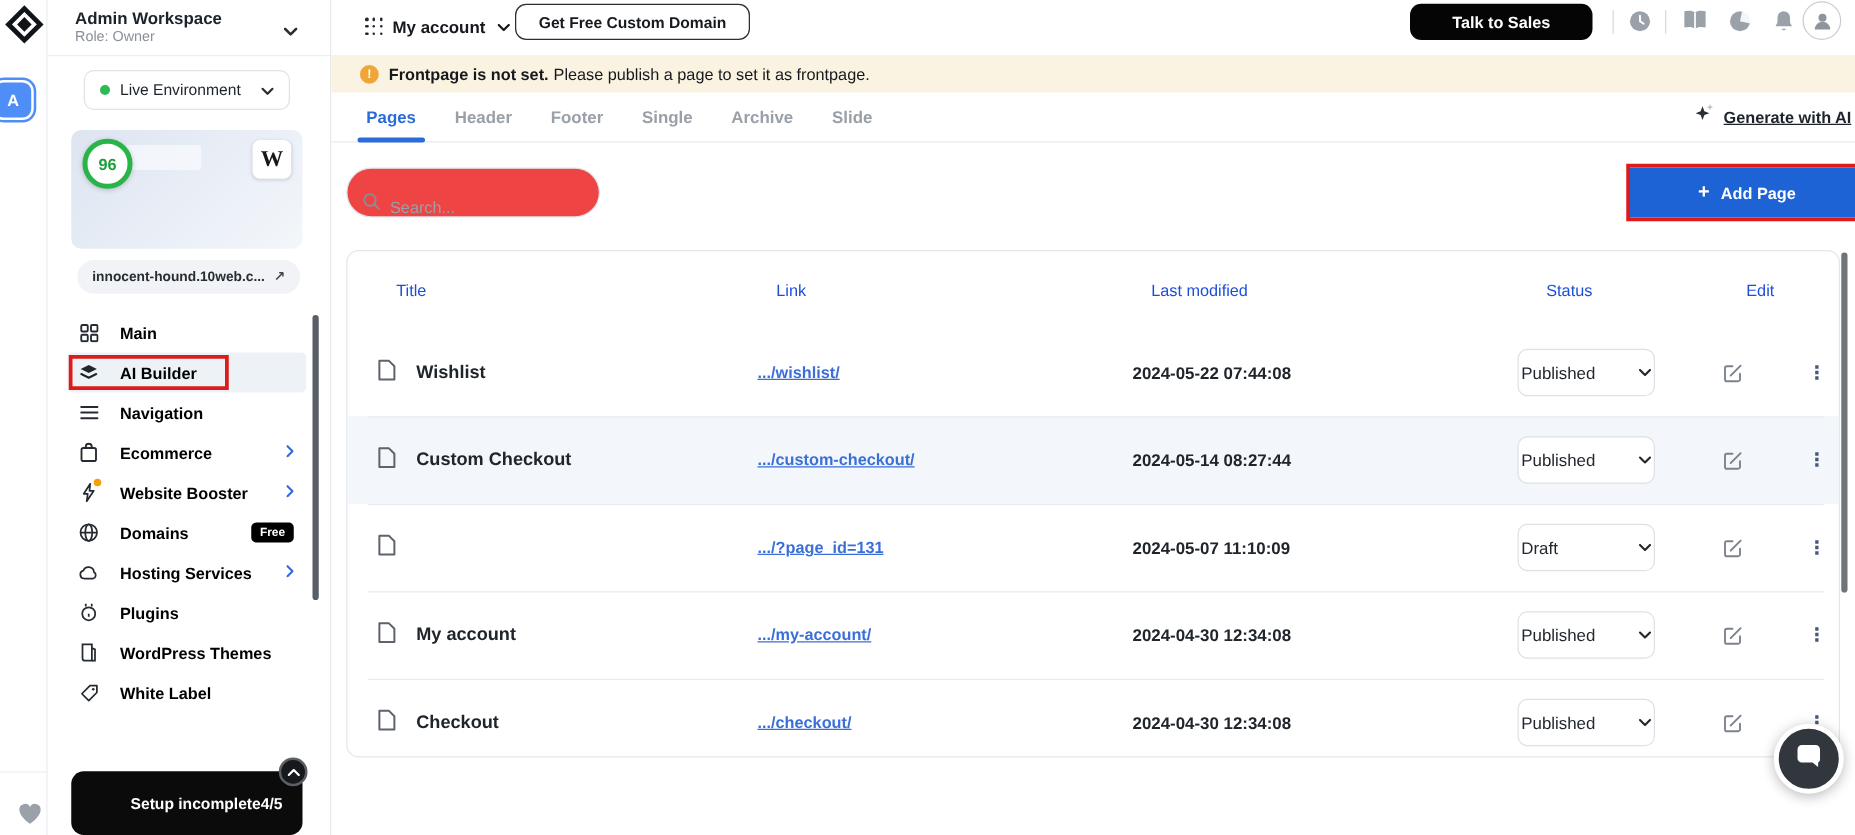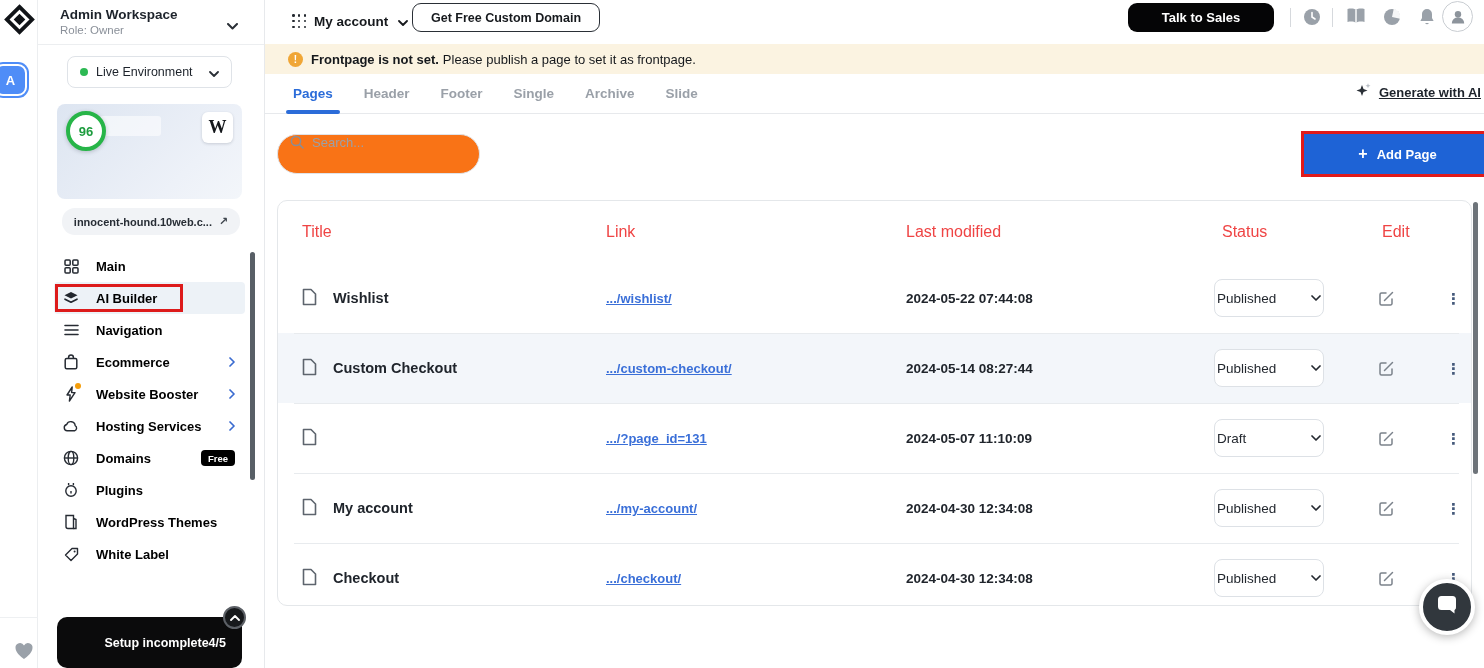--- a/index.html
+++ b/index.html
@@ -63,32 +63,32 @@
   .warn-text { font-size:13px; color:#15181c; }
   .warn-text b { margin-right:4px; }
 
   .tabsrow { position:absolute; left:0; top:74px; width:1219px; height:40px; border-bottom:1px solid #e7e9ec; display:flex; align-items:center; padding-left:28px; gap:31px; }
   .tab { position:relative; font-size:13.5px; font-weight:bold; color:#9aa0a8; height:40px; display:flex; align-items:center; cursor:pointer; }
   .tab.active { color:#2b6cd9; }
   .tab.active::after { content:""; position:absolute; left:-7px; right:-7px; bottom:0px; height:3.5px; background:#2b6cd9; border-radius:3px; }
   .gen-ai { position:absolute; right:3px; top:82px; display:flex; align-items:center; gap:7px; cursor:pointer; }
   .gen-ai-label { font-size:13px; font-weight:bold; color:#1d232b; text-decoration:underline; }
 
-  .search-box { position:absolute; left:12px; top:134px; width:203px; height:40px; border:1px solid #e0e3e8; border-radius:20px; background:#f97316; display:flex; align-items:flex-start; padding:0 12px; gap:8px; }
+  .search-box { position:absolute; left:12px; top:134px; width:203px; height:40px; border:1px solid #e0e3e8; border-radius:20px; background:#ef4444; display:flex; align-items:flex-end; padding:0 12px; gap:8px; }
   .search-box input { border:none; outline:none; font-size:13px; color:#30363d; width:100%; font-family:inherit; background:transparent; }
   .search-box input::placeholder { color:#9aa0a8; }
 
   .hl-add { position:absolute; left:1036px; top:131px; width:190px; height:46px; border:3px solid #e01a1a; z-index:6; pointer-events:none; }
   .btn-add { position:absolute; left:1039px; top:134px; width:187px; height:40px; background:#1e63d6; border:none; color:#fff; font-size:13px; font-weight:bold; display:flex; align-items:center; justify-content:center; gap:9px; cursor:pointer; font-family:inherit; }
   .btn-add .plus { font-size:16px; font-weight:bold; margin-top:-1px; }
 
   .card { position:absolute; left:12px; top:200px; width:1195px; height:406px; background:#fff; border:1px solid #e4e7ea; border-radius:10px; overflow:hidden; }
   .thead, .trow { display:grid; grid-template-columns:304px 300px 308px 164px 62px auto; padding-left:24px; align-items:center; }
   .thead { height:62px; }
-  .th { font-size:16px; color:#ef4444; }
+  .th { font-size:13px; color:#1d4ed8;margin-left:15px; }
   .th.status { padding-left:8px; } .th.edit { padding-left:4px; }
   .trow { height:70px; position:relative; }
   .trow.sep::before { content:""; position:absolute; left:16px; right:12px; top:0; height:1px; background:#e8ebee; }
   .trow.hl { background:#f3f6fa; }
   .cell-title { display:flex; align-items:center; gap:16px; font-size:14.5px; font-weight:bold; color:#20252c; }
   .cell-link a { font-size:13px; font-weight:bold; color:#3a6fd8; text-decoration:underline; cursor:pointer; }
   .cell-mod { font-size:13.5px; font-weight:bold; color:#20252c; }
   .status-select { width:110px; height:38px; border:1px solid #dde1e6; border-radius:8px; background:#fff; display:flex; align-items:center; justify-content:space-between; padding:0 2px; font-size:13.5px; color:#23282f; cursor:pointer; font-family:inherit; }
   .cell-edit { color:#7b828b; cursor:pointer; display:flex; }
   .kebab { font-size:15px; font-weight:bold; color:#44597a; cursor:pointer; letter-spacing:0; line-height:1; padding:4px 6px; }
@@ -206,43 +206,43 @@
       </span>
       <span class="mi-label">Website Booster</span>
       <span class="mi-chev">
         <svg width="6" height="10" viewBox="0 0 6 10">
             <path d="M1 1l4 4-4 4" fill="none" stroke="#3a6bd0" stroke-width="1.7" stroke-linecap="round" stroke-linejoin="round"></path>
           </svg>
       </span>
     </div>
     <div class="menu-item">
       <span class="mi-icon">
-        <svg width="16" height="12" viewBox="0 0 16 12">
-            <path d="M4.2 10.8a3.2 3.2 0 01-.5-6.3A4.4 4.4 0 0112.2 5.7a2.8 2.8 0 01-.6 5.1z" fill="none" stroke="#262b33" stroke-width="1.4" stroke-linejoin="round"></path>
-          </svg>
-      </span>
-      <span class="mi-label">Hosting Services</span>
-      <span class="mi-chev">
-        <svg width="6" height="10" viewBox="0 0 6 10">
-            <path d="M1 1l4 4-4 4" fill="none" stroke="#3a6bd0" stroke-width="1.7" stroke-linecap="round" stroke-linejoin="round"></path>
-          </svg>
-      </span>
-    </div>
-    <div class="menu-item">
-      <span class="mi-icon">
         <svg width="16" height="16" viewBox="0 0 16 16">
             <g fill="none" stroke="#262b33" stroke-width="1.4">
               <circle cx="8" cy="8" r="6.6"></circle>
               <ellipse cx="8" cy="8" rx="2.8" ry="6.6"></ellipse>
               <path d="M1.6 8h12.8"></path>
             </g>
           </svg>
       </span>
       <span class="mi-label">Domains</span>
       <span class="mi-badge">Free</span>
+    </div>
+    <div class="menu-item">
+      <span class="mi-icon">
+        <svg width="16" height="12" viewBox="0 0 16 12">
+            <path d="M4.2 10.8a3.2 3.2 0 01-.5-6.3A4.4 4.4 0 0112.2 5.7a2.8 2.8 0 01-.6 5.1z" fill="none" stroke="#262b33" stroke-width="1.4" stroke-linejoin="round"></path>
+          </svg>
+      </span>
+      <span class="mi-label">Hosting Services</span>
+      <span class="mi-chev">
+        <svg width="6" height="10" viewBox="0 0 6 10">
+            <path d="M1 1l4 4-4 4" fill="none" stroke="#3a6bd0" stroke-width="1.7" stroke-linecap="round" stroke-linejoin="round"></path>
+          </svg>
+      </span>
     </div>
     <div class="menu-item">
       <span class="mi-icon">
         <svg width="14" height="16" viewBox="0 0 14 16">
             <g fill="none" stroke="#262b33" stroke-width="1.4">
               <circle cx="7" cy="9" r="5.2"></circle>
               <path d="M4.6 3.2V1M9.4 3.2V1M7 11.4V9"></path>
             </g>
           </svg>
       </span>

